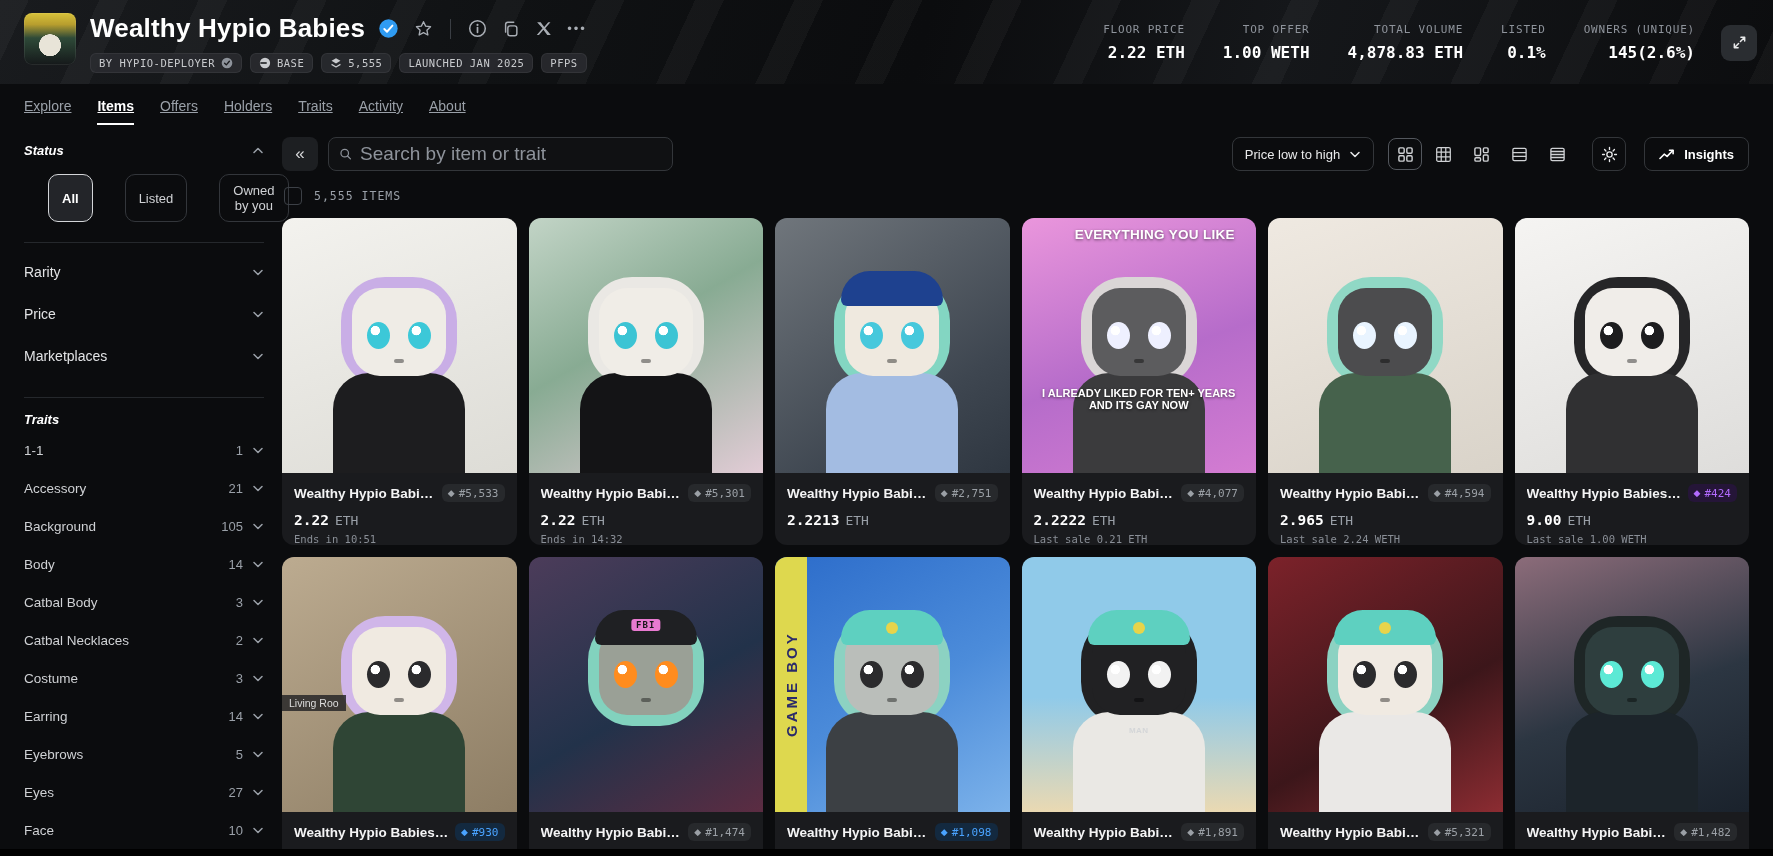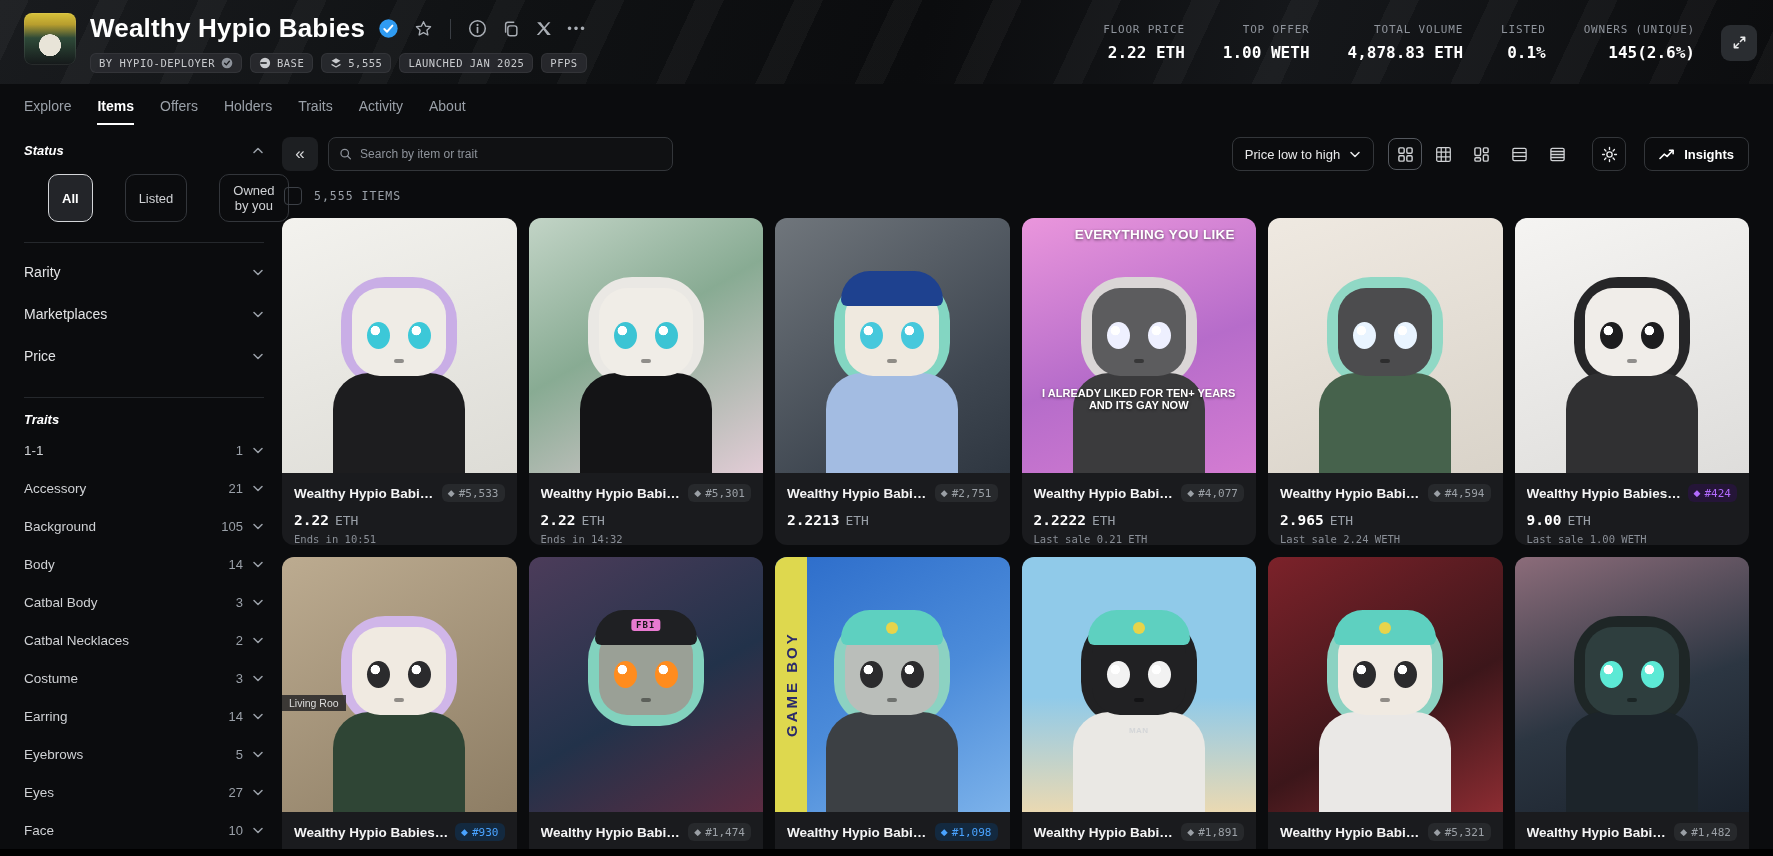--- a/index.html
+++ b/index.html
@@ -54,21 +54,21 @@
   .stat { display:flex; flex-direction:column; align-items:flex-end; gap:7px; }
   .stat-label { font-family:"DejaVu Sans Mono","Liberation Mono",monospace; font-size:11px; letter-spacing:.8px; color:#8e939b; }
   .stat-value { font-family:"DejaVu Sans Mono","Liberation Mono",monospace; font-size:16px; font-weight:700; color:#fff; }
   .expand-btn {
     width:36px; height:36px; border-radius:9px; background:#2a2d31;
     display:flex; align-items:center; justify-content:center; color:#e8e9ea;
   }
 
   
   .tabbar { display:flex; gap:26px; padding:14px 24px 0; align-items:flex-end; }
-  .tab { font-size:14px; color:#9aa0a8; padding-bottom:11px; }
+  .tab { font-size:14px; color:#9aa0a8; padding-bottom:11px;text-decoration:underline; }
   .tab.active { color:#fff; font-weight:700; padding-bottom:9px; border-bottom:2px solid #fff; }
 
   
   .content { display:flex; gap:18px; padding:12px 24px 0 24px; }
   .sidebar { width:240px; flex:none; }
   .main { flex:1; min-width:0; }
 
   
   .status-head { display:flex; justify-content:space-between; align-items:center; margin:6px 0 16px; }
   .section-title { font-size:13px; font-weight:700; color:#fff;font-style:italic; }
@@ -91,21 +91,21 @@
   .collapse-btn {
     width:36px; height:34px; border-radius:8px; background:#1d1f22;
     font-size:17px; color:#d8d9db; display:flex; align-items:center; justify-content:center;
   }
   .search-box {
     width:345px; height:34px; border:1px solid #33363a; border-radius:8px;
     display:flex; align-items:center; gap:8px; padding:0 10px; background:#101113;
   }
   .search-box input {
     background:transparent; border:none; outline:none; color:#e8e9ea;
-    font-size:12px; width:100%; font-family:inherit;
+    font-size:19px; width:100%; font-family:inherit;
   }
   .search-box input::placeholder { color:#8e939b; }
   .toolbar-spacer { flex:1; }
   .sort-btn {
     height:34px; border:1px solid #33363a; border-radius:8px; padding:0 12px;
     display:flex; align-items:center; gap:9px; font-size:13px; color:#e8e9ea;
   }
   .views { display:flex; align-items:center; gap:4px; margin-left:4px; }
   .view-btn { width:34px; height:32px; display:flex; align-items:center; justify-content:center; color:#cfd1d4; border:1px solid transparent; border-radius:8px; }
   .view-btn.active { border-color:#53575d; }
@@ -313,28 +313,28 @@
     <div>
 
         <div class="filter-row">
           <span>Rarity</span>
           <svg class="chev" width="12" height="12" viewBox="0 0 12 12">
             <path d="M2 4.5l4 4 4-4" stroke="currentColor" stroke-width="1.5" fill="none" stroke-linecap="round" stroke-linejoin="round"></path>
           </svg>
         </div>
 
         <div class="filter-row">
-          <span>Marketplaces</span>
+          <span>Price</span>
           <svg class="chev" width="12" height="12" viewBox="0 0 12 12">
             <path d="M2 4.5l4 4 4-4" stroke="currentColor" stroke-width="1.5" fill="none" stroke-linecap="round" stroke-linejoin="round"></path>
           </svg>
         </div>
 
         <div class="filter-row">
-          <span>Price</span>
+          <span>Marketplaces</span>
           <svg class="chev" width="12" height="12" viewBox="0 0 12 12">
             <path d="M2 4.5l4 4 4-4" stroke="currentColor" stroke-width="1.5" fill="none" stroke-linecap="round" stroke-linejoin="round"></path>
           </svg>
         </div>
       </div>
 
     <div class="divider"></div>
 
     <div class="section-title traits-head">Traits</div>
 

